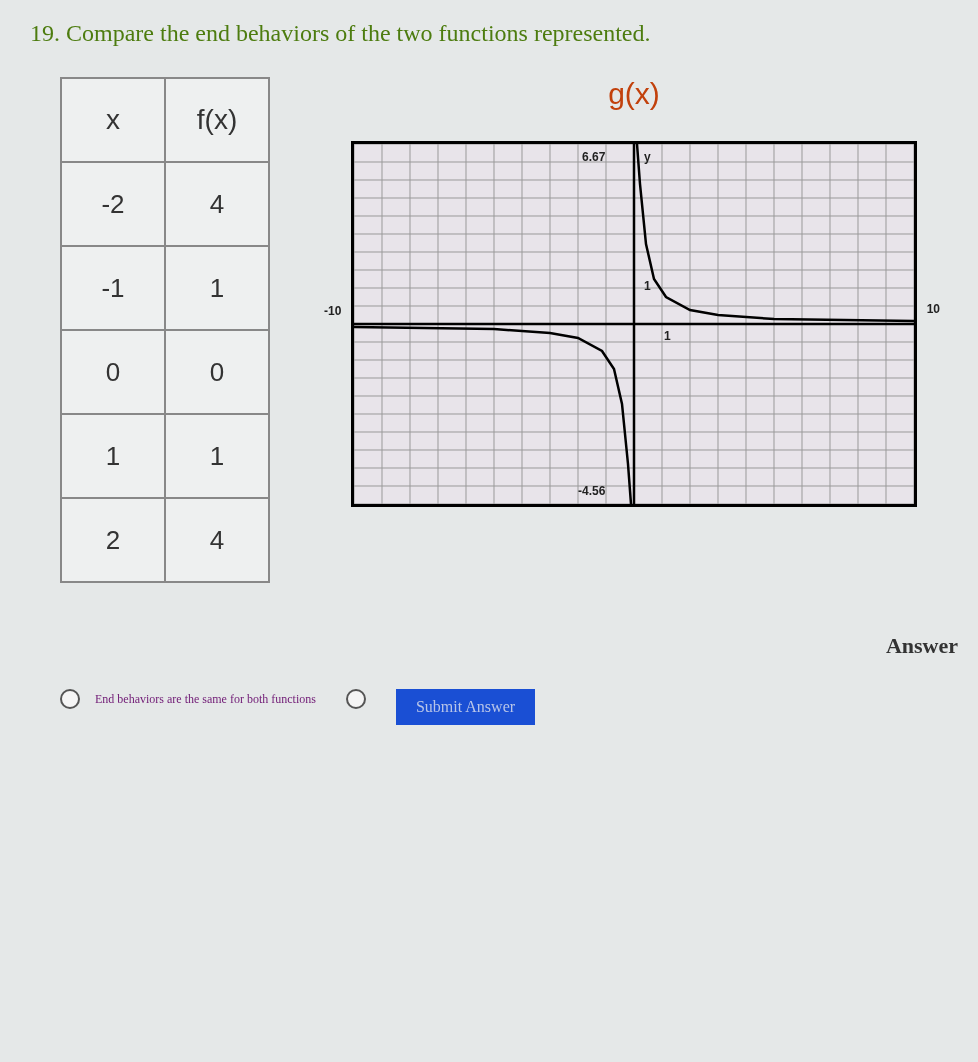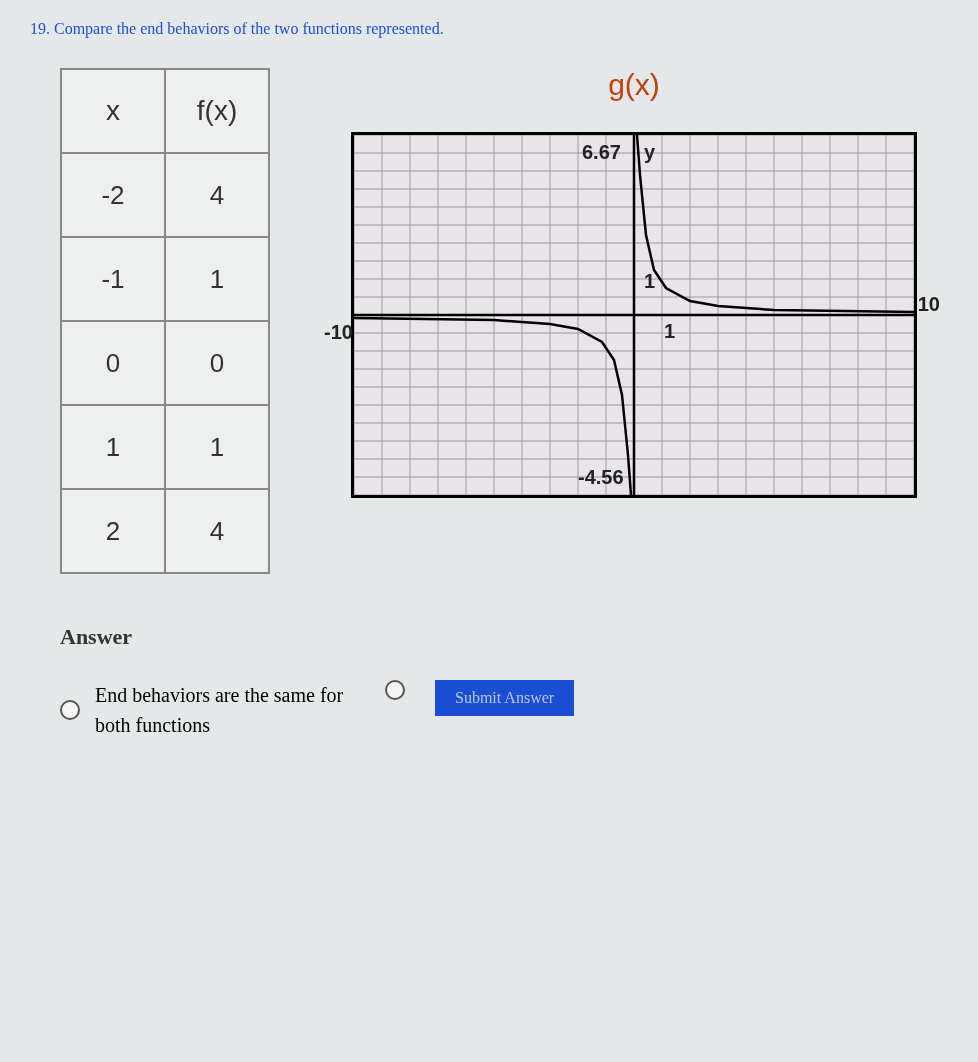--- a/index.html
+++ b/index.html
@@ -3,22 +3,22 @@
   <meta charset="utf-8">
   <style>
     body {
       margin: 0;
       padding: 20px;
       font-family: Georgia, serif;
       background: #e5e8e8;
       width: 938px;
     }
     .question-text {
-      font-size: 16px;
-      color: #1d4ed8;
+      font-size: 24px;
+      color: #4d7c0f;
       margin-bottom: 30px;
       margin-left: 10px;
     }
     .content-row {
       display: flex;
       align-items: flex-start;
       gap: 40px;
       margin-left: 40px;
     }
     .fx-table {
@@ -59,20 +59,21 @@
       width: 100%;
       height: 100%;
     }
     .answer-label {
       font-size: 22px;
       font-weight: bold;
       color: #333;
       margin-top: 50px;
       margin-left: 40px;
       margin-bottom: 30px;
+      text-align: right;
     }
     .options-row {
       display: flex;
       align-items: flex-start;
       gap: 30px;
       margin-left: 40px;
     }
     .option {
       display: flex;
       align-items: center;
@@ -80,38 +81,38 @@
     }
     .radio {
       width: 16px;
       height: 16px;
       border: 2px solid #555;
       border-radius: 50%;
       background: #f5f5f5;
       flex-shrink: 0;
     }
     .option-text {
-      font-size: 20px;
-      color: #000000;
+      font-size: 12px;
+      color: #701a75;
       line-height: 1.5;
       max-width: 260px;
     }
     .submit-btn {
       background: #1a4fd4;
       color: #b8c5e8;
       padding: 0 20px;
       font-size: 16px;
       font-family: Georgia, serif;
       border: none;
       height: 36px;
       align-self: flex-start;
     }
     .graph-label {
       position: absolute;
-      font-size: 20px;
+      font-size: 12px;
       font-weight: bold;
       color: #222;
       font-family: Arial, sans-serif;
     }
   </style>
 </head>
 <body>
 
 <div class="question-text">
   <span>19.</span>
@@ -198,21 +199,21 @@
 
         <line x1="0" y1="180" x2="560" y2="180" stroke="#000" stroke-width="2.5"></line>
         <line x1="280" y1="0" x2="280" y2="360" stroke="#000" stroke-width="2.5"></line>
 
         <path d="M 0 183 L 140 185 L 196 189 L 224 194 L 248 207 L 260 225 L 268 260 L 274 320 L 277 360" fill="none" stroke="#000" stroke-width="2.5"></path>
 
         <path d="M 283 0 L 286 40 L 292 100 L 300 135 L 312 153 L 336 166 L 364 171 L 420 175 L 560 177" fill="none" stroke="#000" stroke-width="2.5"></path>
       </svg>
       <div class="graph-label" style="top:6px; left:228px;">6.67</div>
       <div class="graph-label" style="top:6px; left:290px;">y</div>
-      <div class="graph-label" style="top:186px; left:-30px;">-10</div>
+      <div class="graph-label" style="top:160px; left:-30px;">-10</div>
       <div class="graph-label" style="top:158px; right:-26px;">10</div>
       <div class="graph-label" style="top:135px; left:290px;">1</div>
       <div class="graph-label" style="top:185px; left:310px;">1</div>
       <div class="graph-label" style="bottom:6px; left:224px;">-4.56</div>
     </div>
   </div>
 </div>
 
 <div class="answer-label">Answer</div>
 

